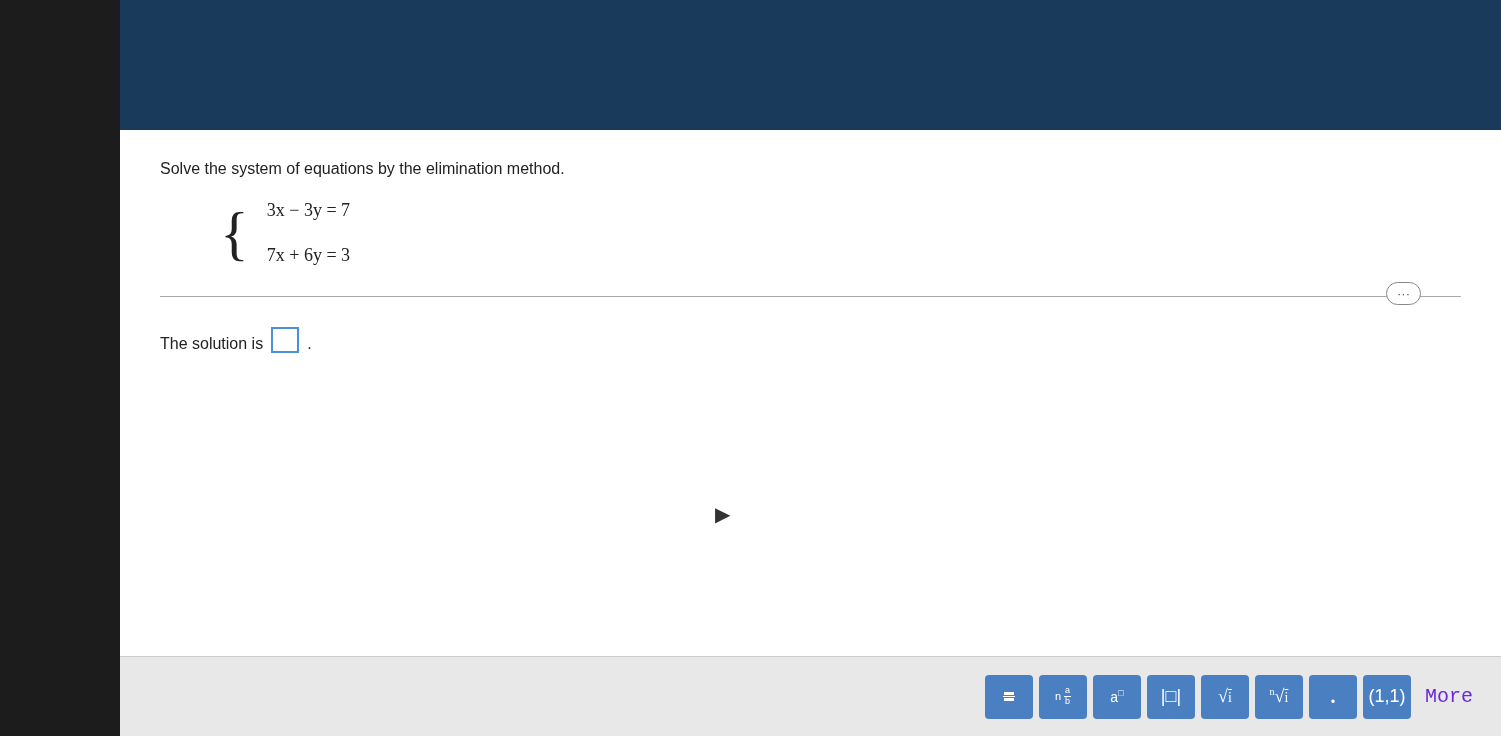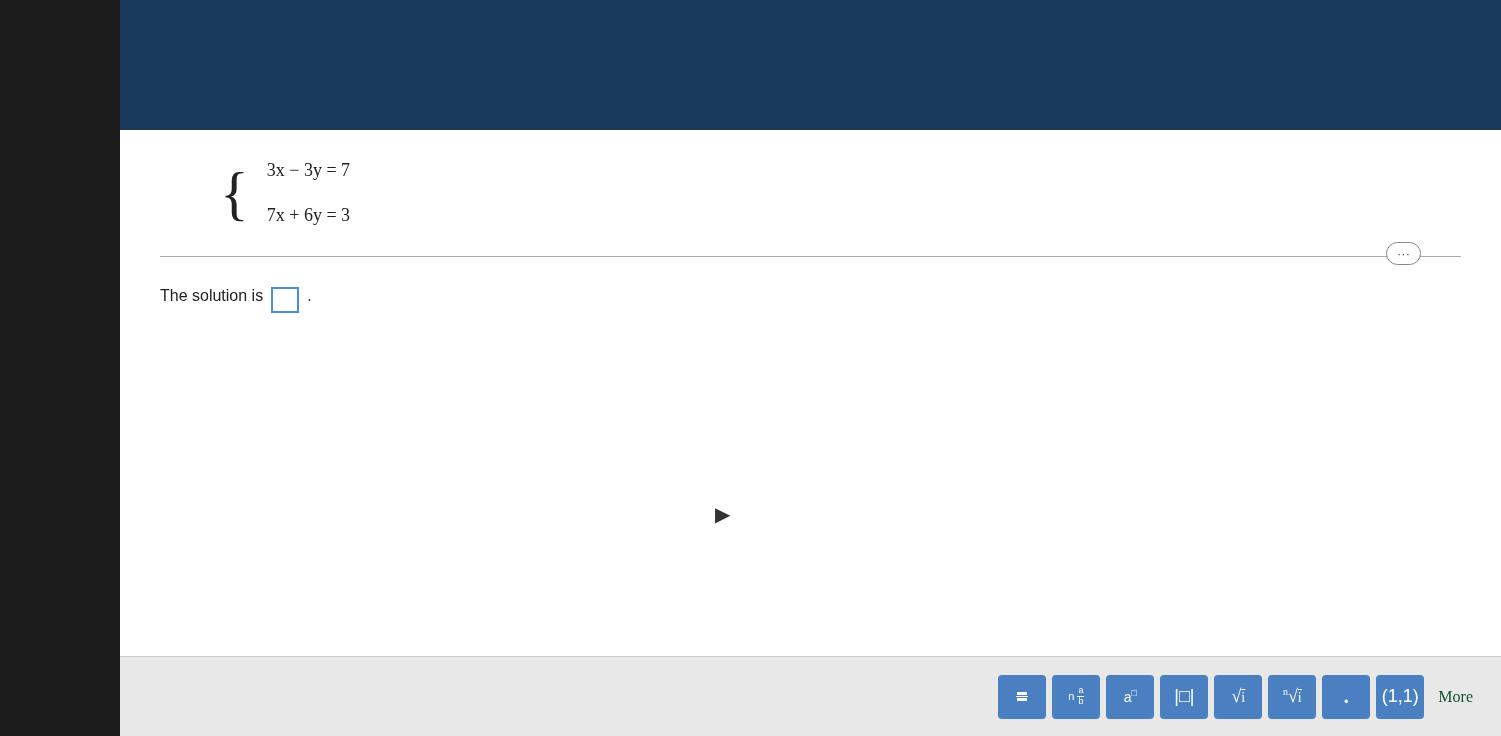--- a/index.html
+++ b/index.html
@@ -117,21 +117,21 @@
 
     .answer-area {
       display: flex;
       flex-direction: column;
       gap: 8px;
       margin-top: 10px;
     }
 
     .solution-line {
       display: flex;
-      align-items: flex-start;
+      align-items: flex-end;
       gap: 8px;
       font-size: 16px;
       color: #222;
       font-family: Arial, sans-serif;
     }
 
     .answer-box {
       display: inline-block;
       width: 28px;
       height: 26px;
@@ -179,24 +179,24 @@
       cursor: pointer;
       display: flex;
       align-items: center;
       justify-content: center;
       font-family: 'Times New Roman', Times, serif;
     }
 
     .more-btn {
       background: transparent;
       border: none;
-      color: #14532d;
-      font-size: 16px;
+      color: #6d28d9;
+      font-size: 20px;
       cursor: pointer;
-      font-family: Liberation Serif, serif;
+      font-family: Liberation Mono, monospace;
       padding: 0 8px;
       height: 44px;
       display: flex;
       align-items: center;
     }
 
     .fraction-icon {
       display: flex;
       flex-direction: column;
       align-items: center;
@@ -249,20 +249,21 @@
   <span class="back-arrow">&lt;</span>
   <span class="breadcrumb-text">1.6: Online practice</span>
 </div>
 
 <div class="main-container">
 
   <div class="header-bar"></div>
 
   <div class="content-area">
 
+    <p class="problem-instruction">Solve the system of equations by the elimination method.</p>
 
     <div class="equation-system">
       <span class="brace">{</span>
       <div class="equations">
         <div class="equation">3x − 3y = 7</div>
         <div class="equation">7x + 6y = 3</div>
       </div>
     </div>
 
     <div style="position: relative; margin: 10px 0 30px 0;">

